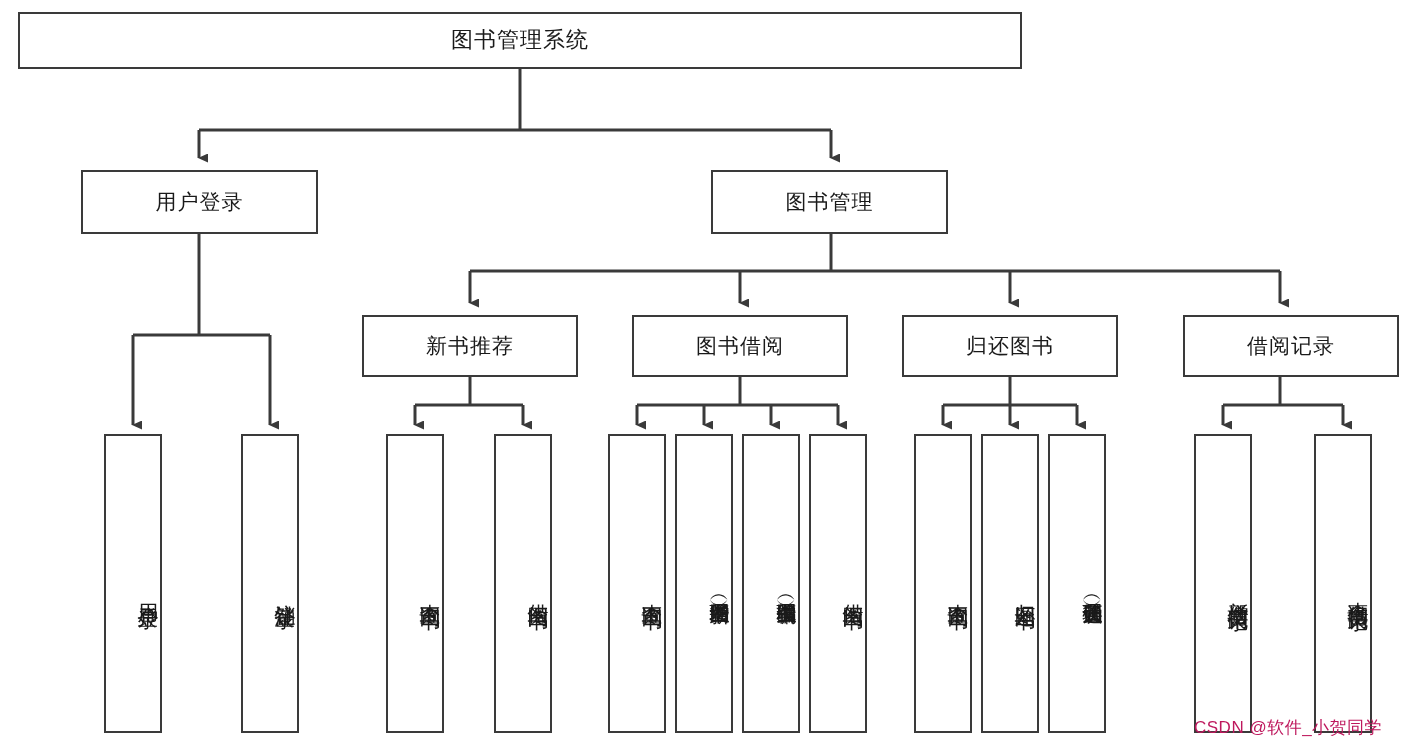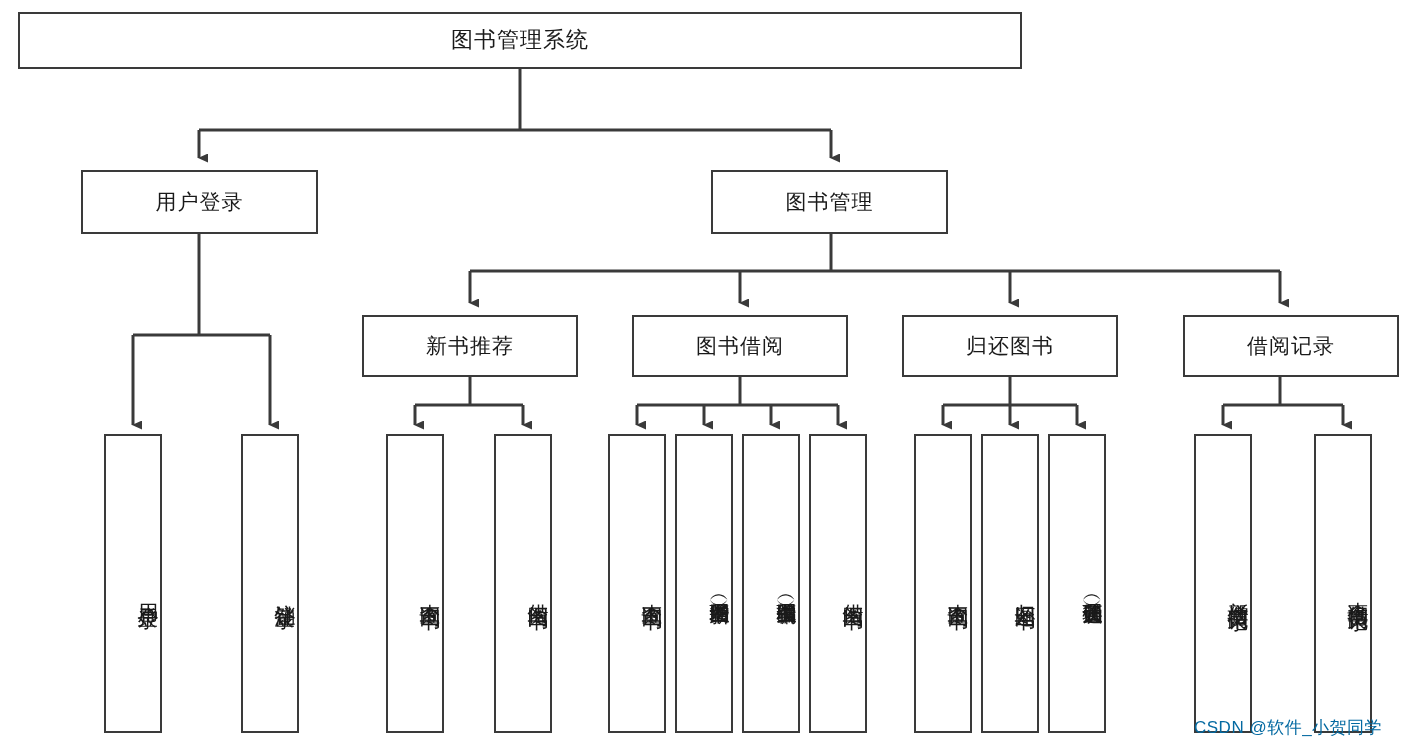--- a/index.html
+++ b/index.html
@@ -58,21 +58,21 @@
     overflow: hidden;
   }
   .node-v.tall-text {
     font-size: 20px;
     letter-spacing: 0px;
     padding-top: 8px;
   }
   .watermark {
     position: absolute;
     font-size: 17px;
-    color: #0369a1;
+    color: #be185d;
     white-space: nowrap;
     letter-spacing: 0.5px;
   }
 </style>
 </head>
 <body>
 
 <div id="diagram-root">
 
   <svg id="edge-layer" viewBox="0 0 1405 747" width="1405" height="747" xmlns="http://www.w3.org/2000/svg">

